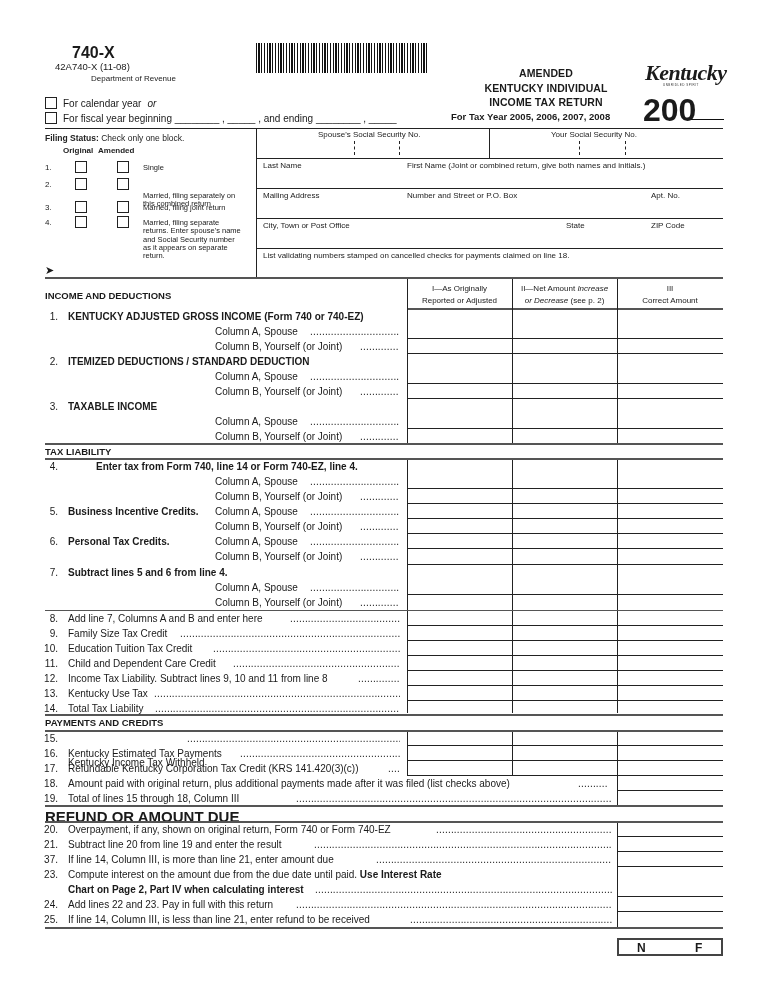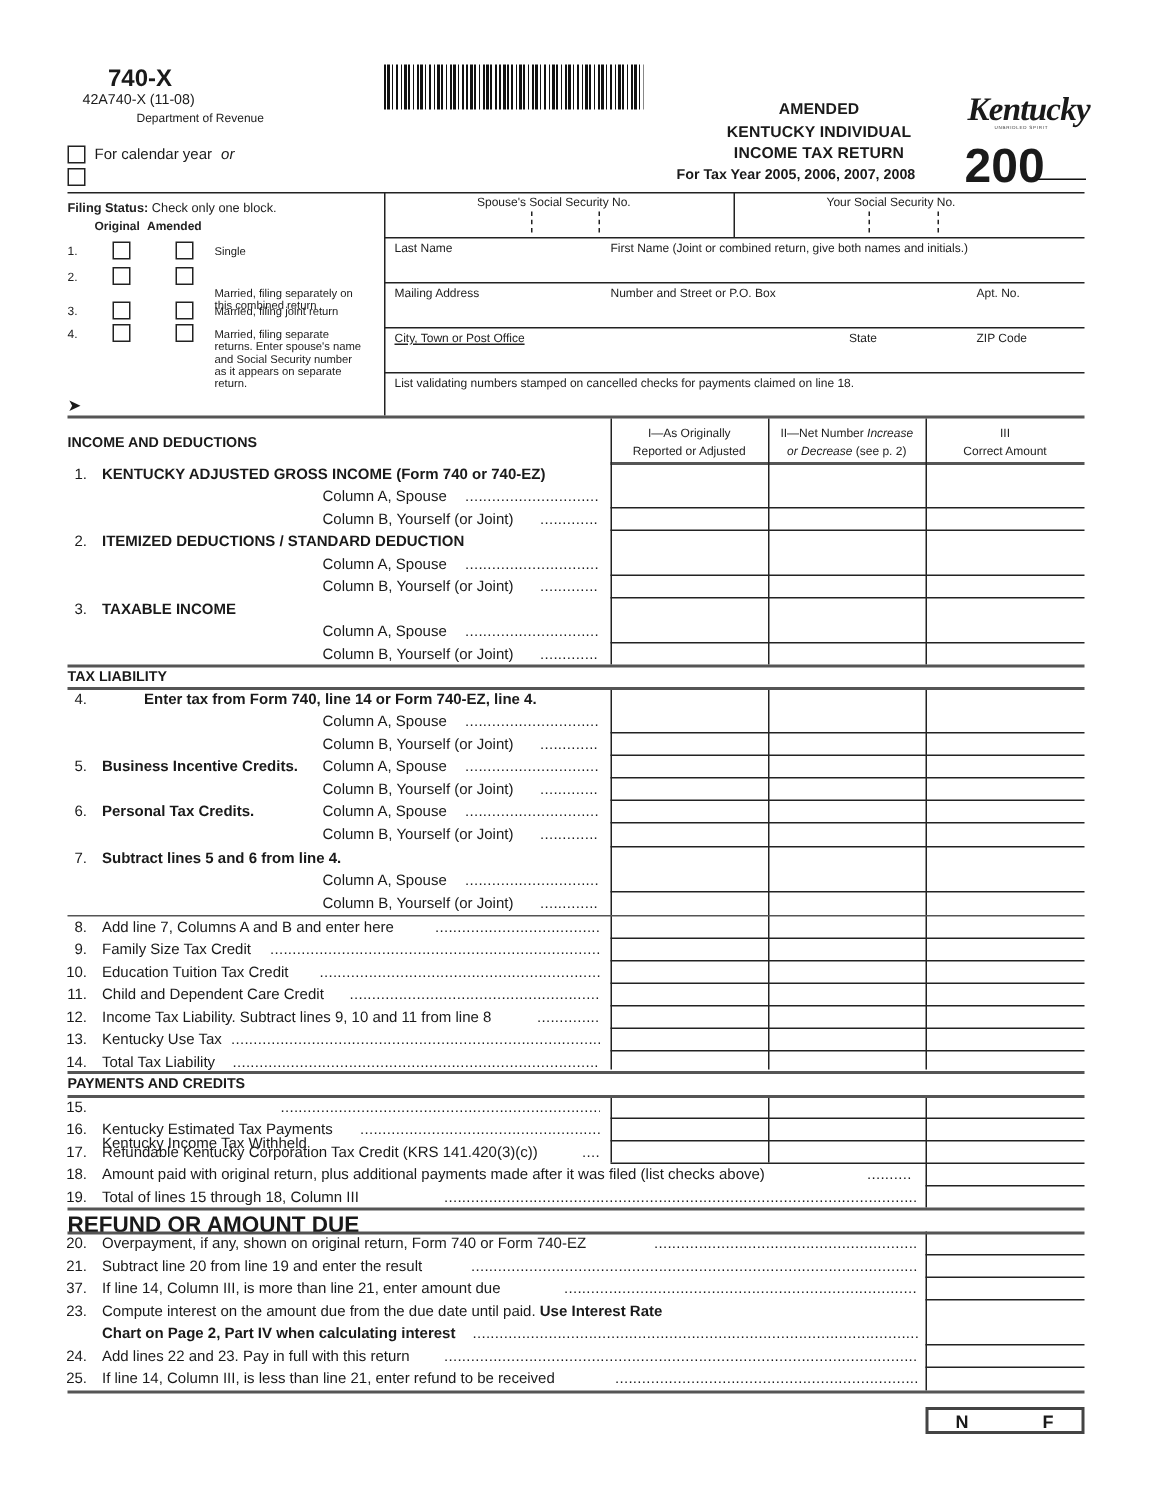--- a/index.html
+++ b/index.html
@@ -38,20 +38,21 @@
 <div class="abs dept">Department of Revenue</div>
 <div class="abs barcode"></div>
 
 <div class="abs" style="left:45px;top:97px;display:flex;align-items:center;gap:6px;font-size:10px;">
   <div class="cb"></div>
   <span>For calendar year</span>
   <i>or</i>
 </div>
 <div class="abs" style="left:45px;top:112px;display:flex;align-items:center;gap:6px;font-size:10px;">
   <div class="cb"></div>
+  <span>For fiscal year beginning ________ , _____ , and ending ________ , _____</span>
 </div>
 
 <div class="abs title" style="top:67px;"><span style="text-transform:uppercase;">Amended</span></div>
 <div class="abs title" style="top:82px;"><span style="text-transform:uppercase;">Kentucky Individual</span></div>
 <div class="abs title" style="top:96px;"><span style="text-transform:uppercase;">Income Tax Return</span></div>
 <div class="abs taxyear">For Tax Year 2005, 2006, 2007, 2008</div>
 
 <div class="abs logo">Kentucky</div>
 <div class="abs logo-sub">UNBRIDLED SPIRIT</div>
 <div class="abs year-big">200</div>
@@ -103,40 +104,40 @@
 <div class="abs lbl" style="left:407px;top:161px;">First Name (Joint or combined return, give both names and initials.)</div>
 <div class="abs" style="left:260px;top:170px;width:462px;height:17px;"></div>
 
 <div class="hline" style="left:256px;top:188px;width:467px;"></div>
 <div class="abs lbl" style="left:263px;top:191px;">Mailing Address</div>
 <div class="abs lbl" style="left:407px;top:191px;">Number and Street or P.O. Box</div>
 <div class="abs lbl" style="left:651px;top:191px;">Apt. No.</div>
 <div class="abs" style="left:260px;top:200px;width:462px;height:17px;"></div>
 
 <div class="hline" style="left:256px;top:218px;width:467px;"></div>
-<div class="abs lbl" style="left:263px;top:221px;text-decoration:underline;">City, Town or Post Office</div>
+<div class="abs lbl" style="left:263px;top:221px;">City, Town or Post Office</div>
 <div class="abs lbl" style="left:566px;top:221px;">State</div>
 <div class="abs lbl" style="left:651px;top:221px;">ZIP Code</div>
 <div class="abs" style="left:260px;top:230px;width:462px;height:17px;"></div>
 
 <div class="hline" style="left:256px;top:248px;width:467px;"></div>
 <div class="abs lbl" style="left:263px;top:251px;">List validating numbers stamped on cancelled checks for payments claimed on line 18.</div>
 <div class="abs" style="left:260px;top:260px;width:462px;height:16px;"></div>
 
 <div class="hline hthick" style="left:45px;top:277px;width:678px;"></div>
 
 <div class="abs bold" style="left:45px;top:290px;font-size:9.5px;">INCOME AND DEDUCTIONS</div>
 <div class="vline" style="left:407px;top:279px;height:29px;"></div>
 <div class="vline" style="left:512px;top:279px;height:29px;"></div>
 <div class="vline" style="left:617px;top:279px;height:29px;"></div>
 <div class="abs lbl" style="left:407px;top:283px;width:105px;text-align:center;line-height:12px;">
   <span>I—As Originally</span><br><span>Reported or Adjusted</span>
 </div>
 <div class="abs lbl" style="left:512px;top:283px;width:105px;text-align:center;line-height:12px;">
-  <span>II—Net Number </span><i>Increase</i><br><i>or Decrease</i><span> (see p. 2)</span>
+  <span>II—Net Amount </span><i>Increase</i><br><i>or Decrease</i><span> (see p. 2)</span>
 </div>
 <div class="abs lbl" style="left:617px;top:283px;width:106px;text-align:center;line-height:12px;">
   <span>III</span><br><span>Correct Amount</span>
 </div>
 <div class="hline hthick" style="left:407px;top:308px;width:316px;"></div>
 
 <div class="vline" style="left:407px;top:308px;height:135px;"></div>
 <div class="vline" style="left:512px;top:308px;height:135px;"></div>
 <div class="vline" style="left:617px;top:308px;height:135px;"></div>
 

